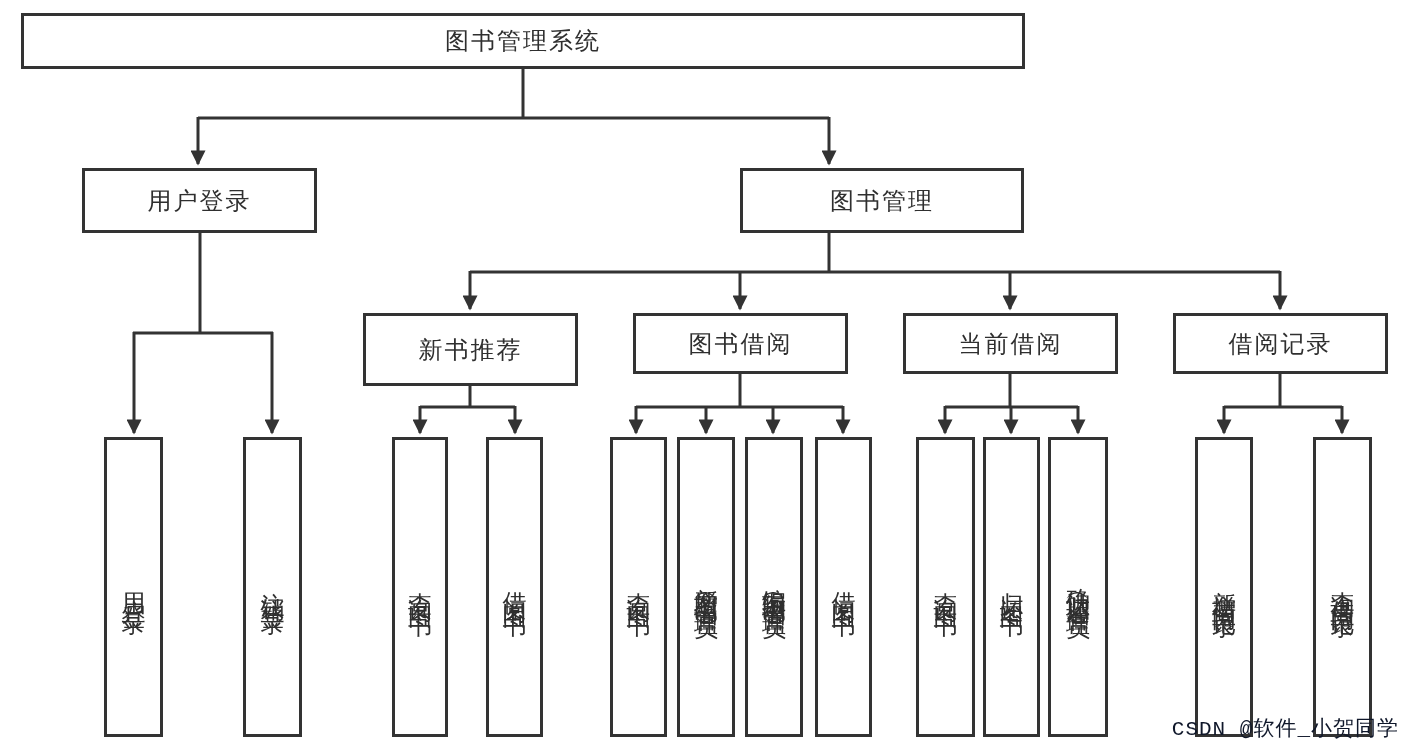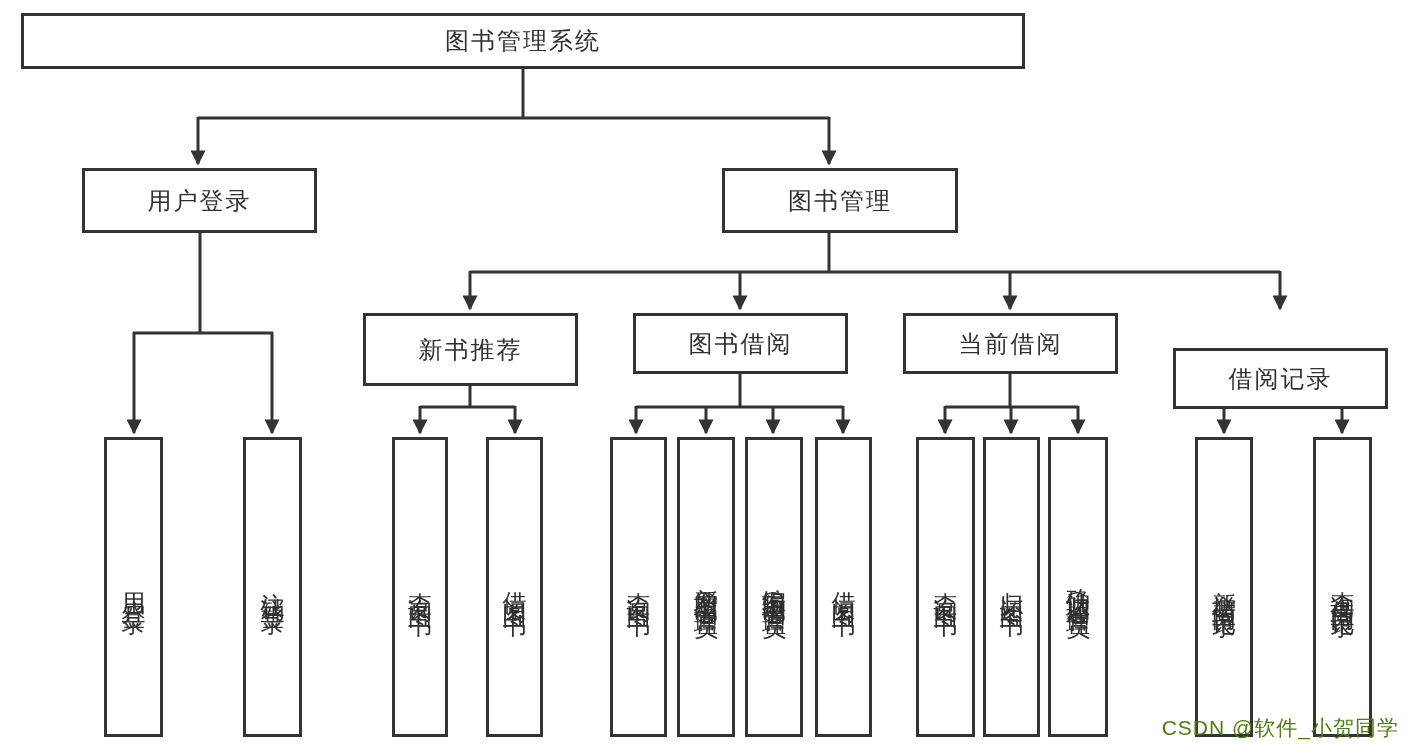--- a/index.html
+++ b/index.html
@@ -40,24 +40,25 @@
     text-orientation: mixed;
     font-size: 24px;
     letter-spacing: 7px;
     line-height: 1;
   }
   .watermark {
     position: absolute;
     right: 6px;
     bottom: 5px;
     font-size: 21px;
-    color: #4d7c0f;
+    color: #0f172a;
     letter-spacing: 1px;
     white-space: nowrap;
     z-index: 10;
+    font-family: Liberation Mono, monospace;
   }
 </style>
 </head>
 <body>
 
 <div class="stage">
 
   <svg class="connectors" width="1405" height="747" viewBox="0 0 1405 747">
     <defs>
       <marker id="arrow" viewBox="0 0 10 10" refX="9" refY="5" markerWidth="8" markerHeight="5" orient="auto" markerUnits="strokeWidth">
@@ -108,34 +109,34 @@
     </g>
   </svg>
 
   <div class="node hbox" style="left:21px; top:13px; width:1004px; height:56px;">
     <span>图书管理系统</span>
   </div>
 
   <div class="node hbox" style="left:82px; top:168px; width:235px; height:65px;">
     <span>用户登录</span>
   </div>
-  <div class="node hbox" style="left:722px; top:168px; width:236px; height:65px;">
+  <div class="node hbox" style="left:740px; top:168px; width:284px; height:65px;">
     <span>图书管理</span>
   </div>
 
   <div class="node hbox" style="left:363px; top:313px; width:215px; height:73px;">
     <span>新书推荐</span>
   </div>
   <div class="node hbox" style="left:903px; top:313px; width:215px; height:61px;">
     <span>当前借阅</span>
   </div>
   <div class="node hbox" style="left:633px; top:313px; width:215px; height:61px;">
     <span>图书借阅</span>
   </div>
-  <div class="node hbox" style="left:1173px; top:313px; width:215px; height:61px;margin-top:35px;">
+  <div class="node hbox" style="left:1173px; top:313px; width:215px; height:61px;">
     <span>借阅记录</span>
   </div>
 
   <div class="node vbox" style="left:104px; top:437px; width:59px; height:300px;">
     <span>用户登录</span>
   </div>
   <div class="node vbox" style="left:243px; top:437px; width:59px; height:300px;">
     <span>注销登录</span>
   </div>
   <div class="node vbox" style="left:392px; top:437px; width:56px; height:300px;">

